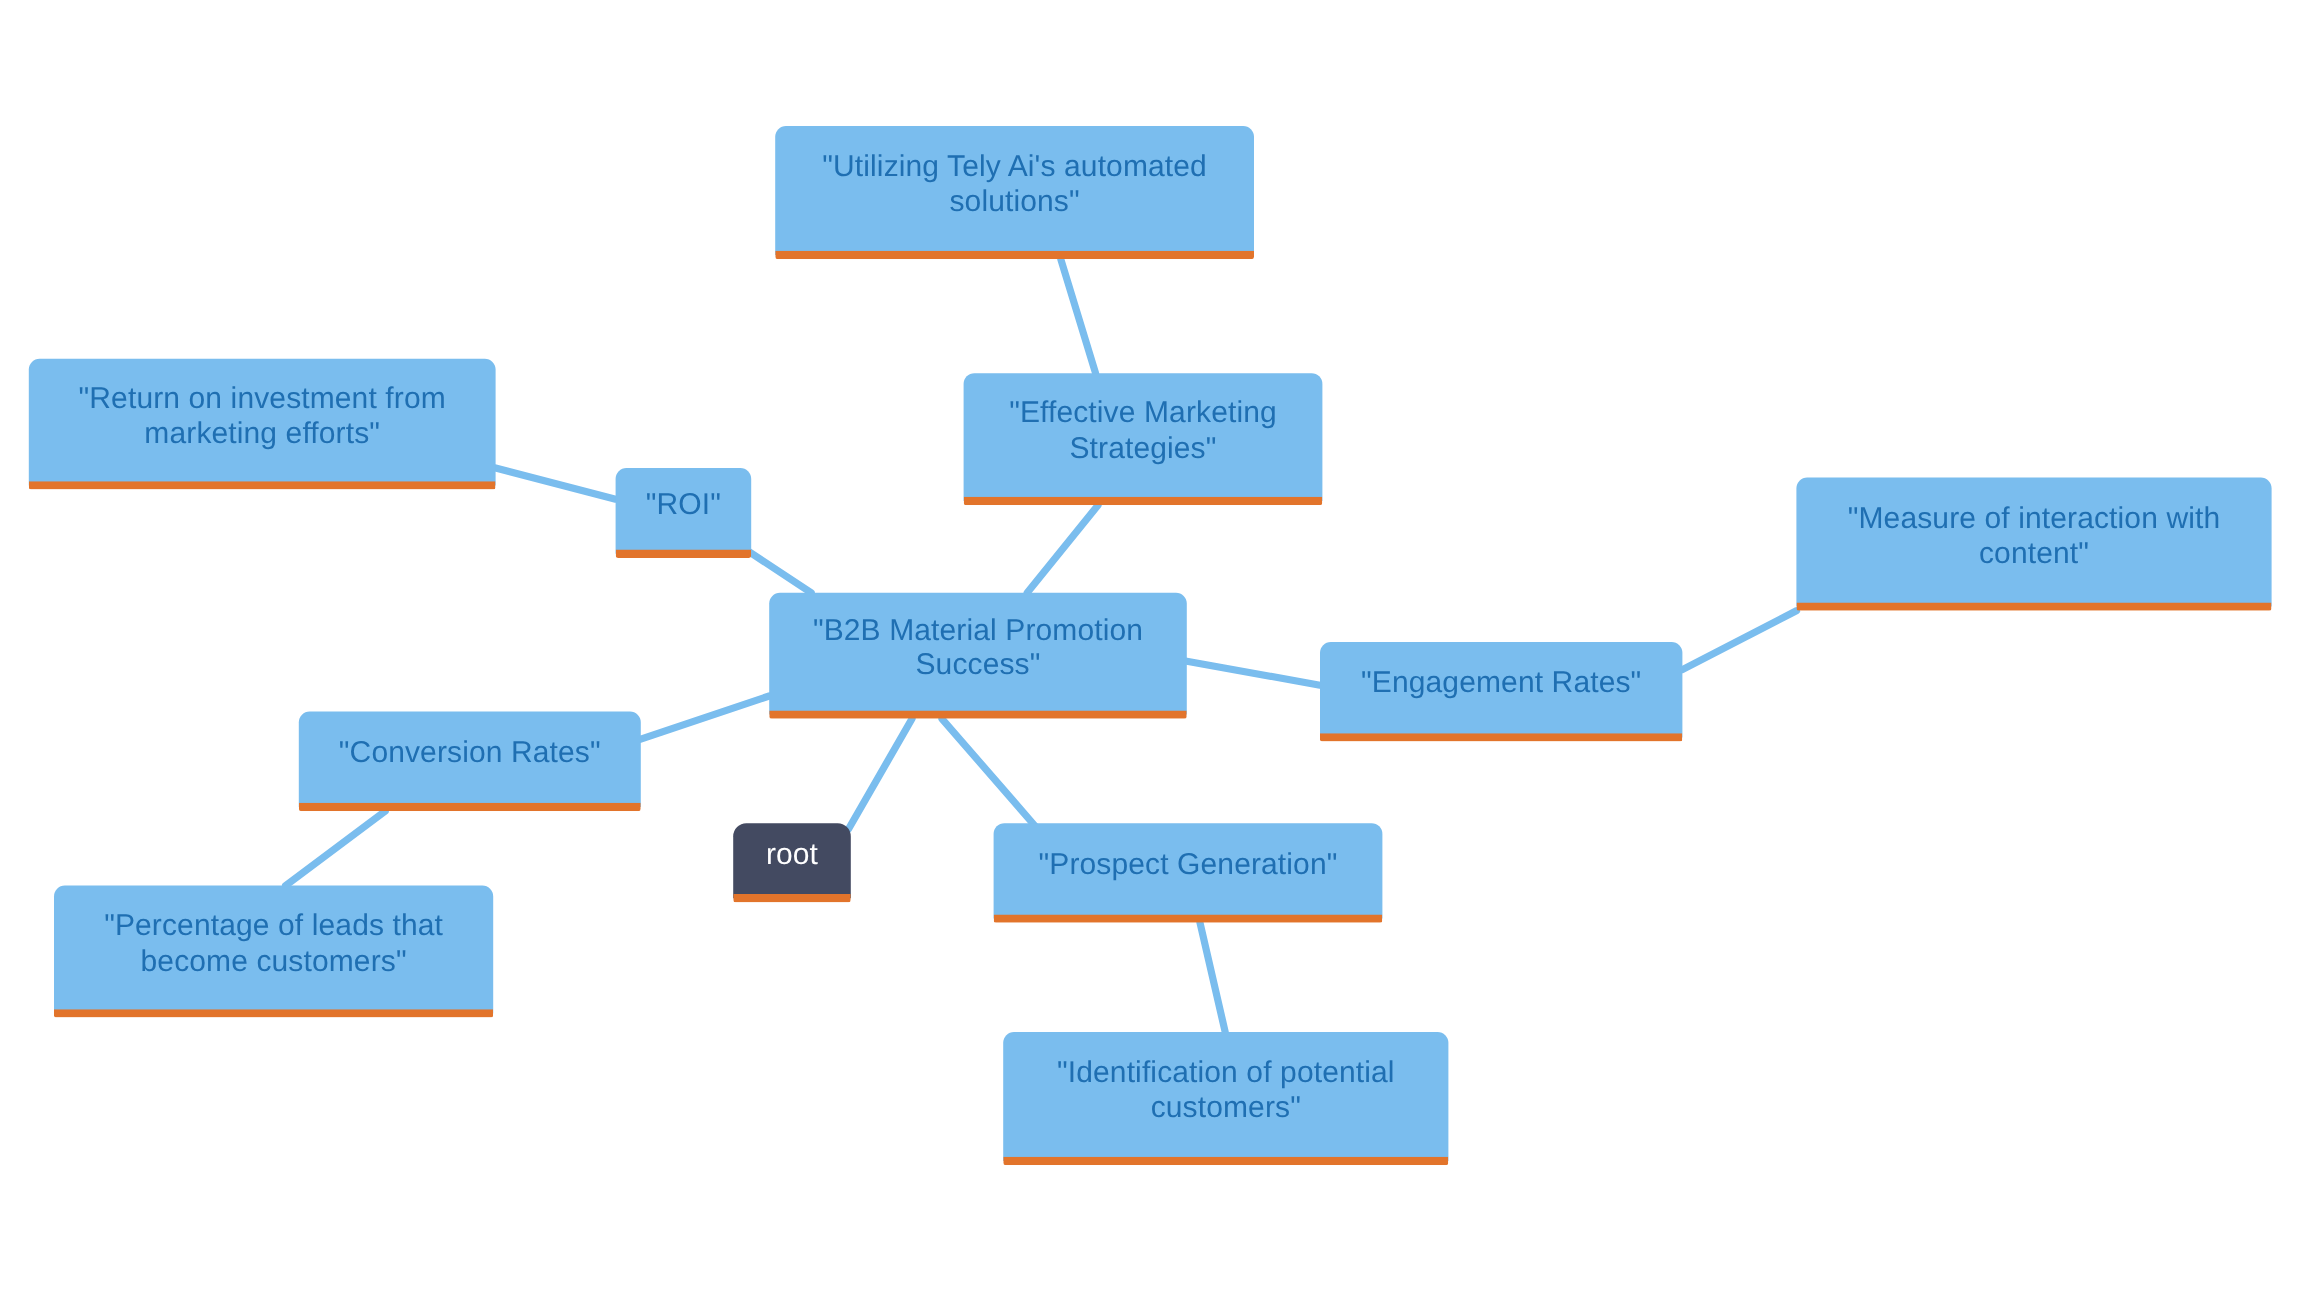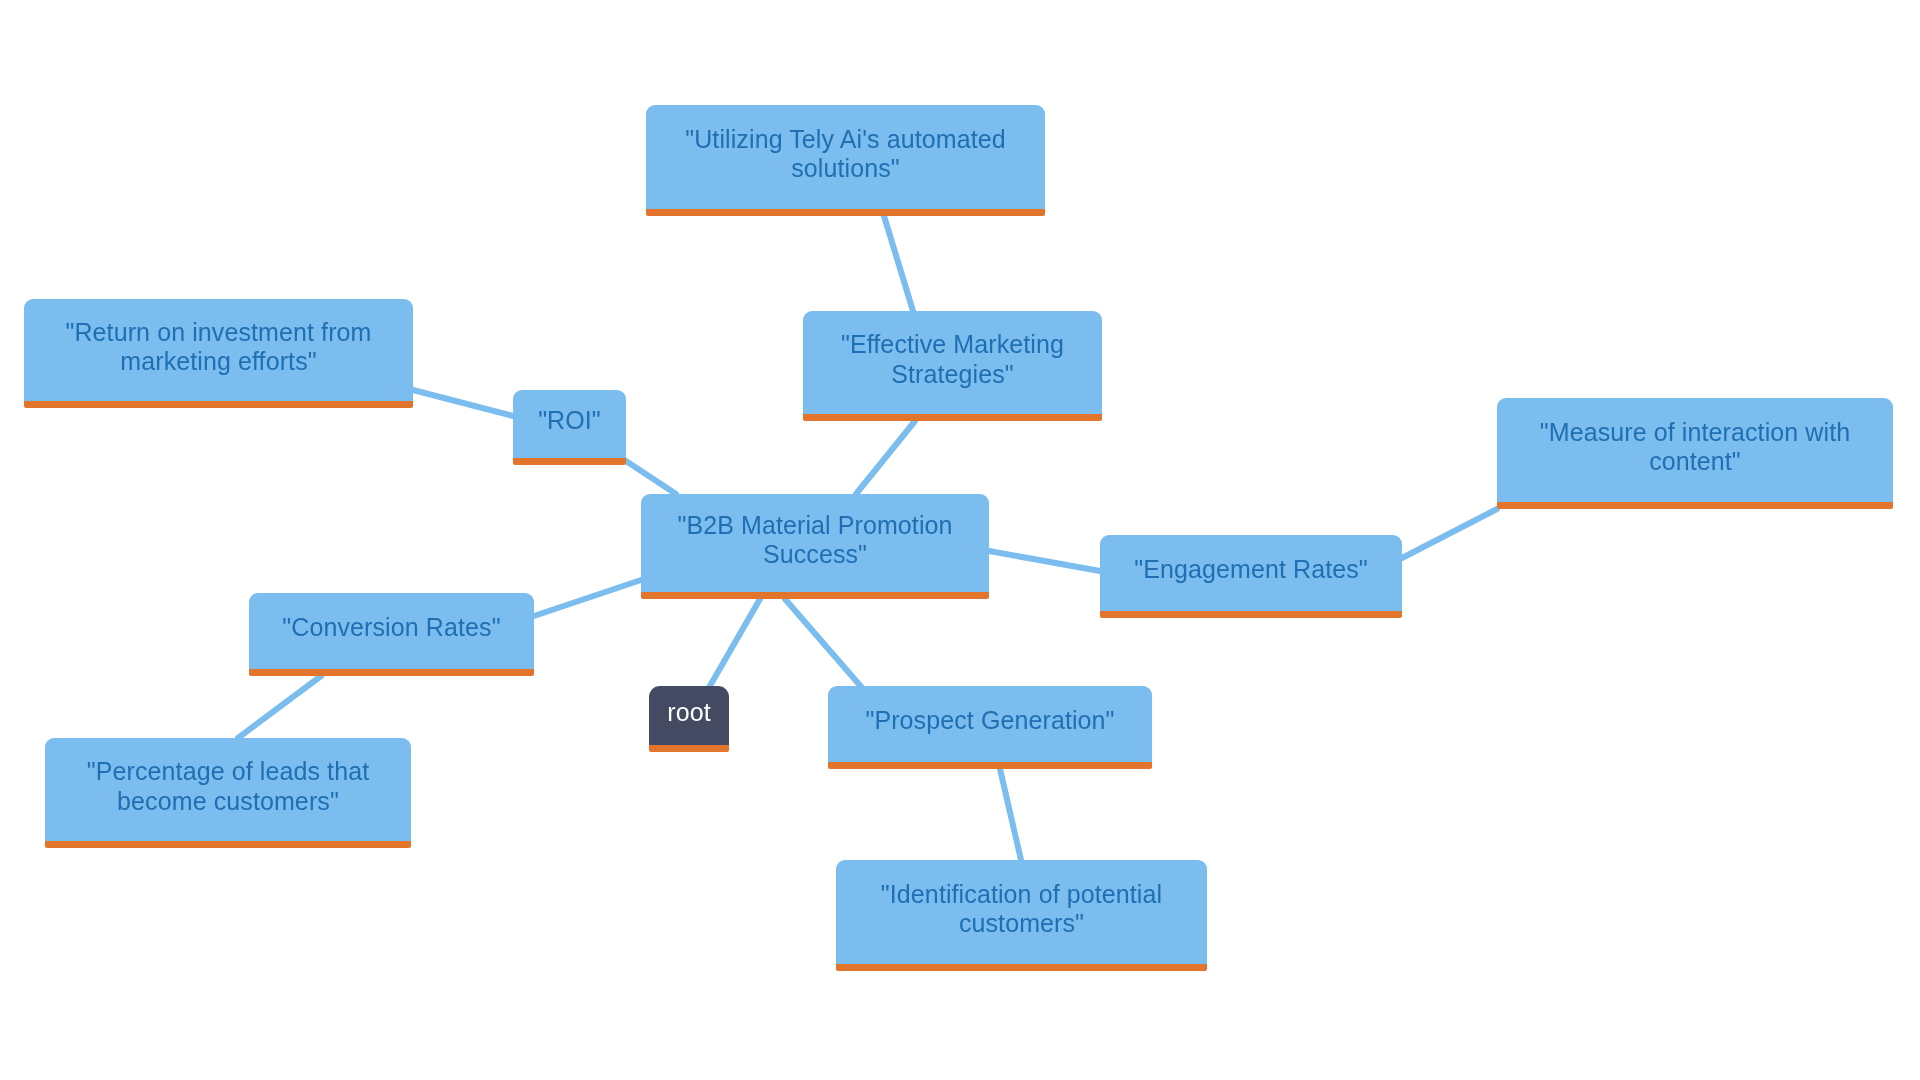--- a/index.html
+++ b/index.html
@@ -68,21 +68,21 @@
       <path d="M 989 551 L 1100 571" stroke="#7ABDEE" stroke-width="6" stroke-linecap="round" fill="none"></path>
       <path d="M 676 494 L 623 459" stroke="#7ABDEE" stroke-width="6" stroke-linecap="round" fill="none"></path>
       <path d="M 856 494 L 915 421" stroke="#7ABDEE" stroke-width="6" stroke-linecap="round" fill="none"></path>
       <path d="M 913 311 L 884 216" stroke="#7ABDEE" stroke-width="6" stroke-linecap="round" fill="none"></path>
       <path d="M 513 416 L 413 390" stroke="#7ABDEE" stroke-width="6" stroke-linecap="round" fill="none"></path>
       <path d="M 1402 558 L 1497 509" stroke="#7ABDEE" stroke-width="6" stroke-linecap="round" fill="none"></path>
       <path d="M 321 676 L 238 738" stroke="#7ABDEE" stroke-width="6" stroke-linecap="round" fill="none"></path>
       <path d="M 1000 769 L 1021 860" stroke="#7ABDEE" stroke-width="6" stroke-linecap="round" fill="none"></path>
     </svg>
 
-<div class="node root-node" style="left: 611px; top: 686px; width: 80px; height: 66px; margin-left: 38px;">
+<div class="node root-node" style="left: 611px; top: 686px; width: 98px; height: 66px;">
       <span class="node-label">root</span>
     </div>
     <div class="node" style="left: 641px; top: 494px; width: 348px; height: 105px;">
       <span class="node-label">"B2B Material Promotion Success"</span>
     </div>
     <div class="node" style="left: 513px; top: 390px; width: 113px; height: 75px;">
       <span class="node-label">"ROI"</span>
     </div>
     <div class="node" style="left: 24px; top: 299px; width: 389px; height: 109px;">
       <span class="node-label">"Return on investment from marketing efforts"</span>

